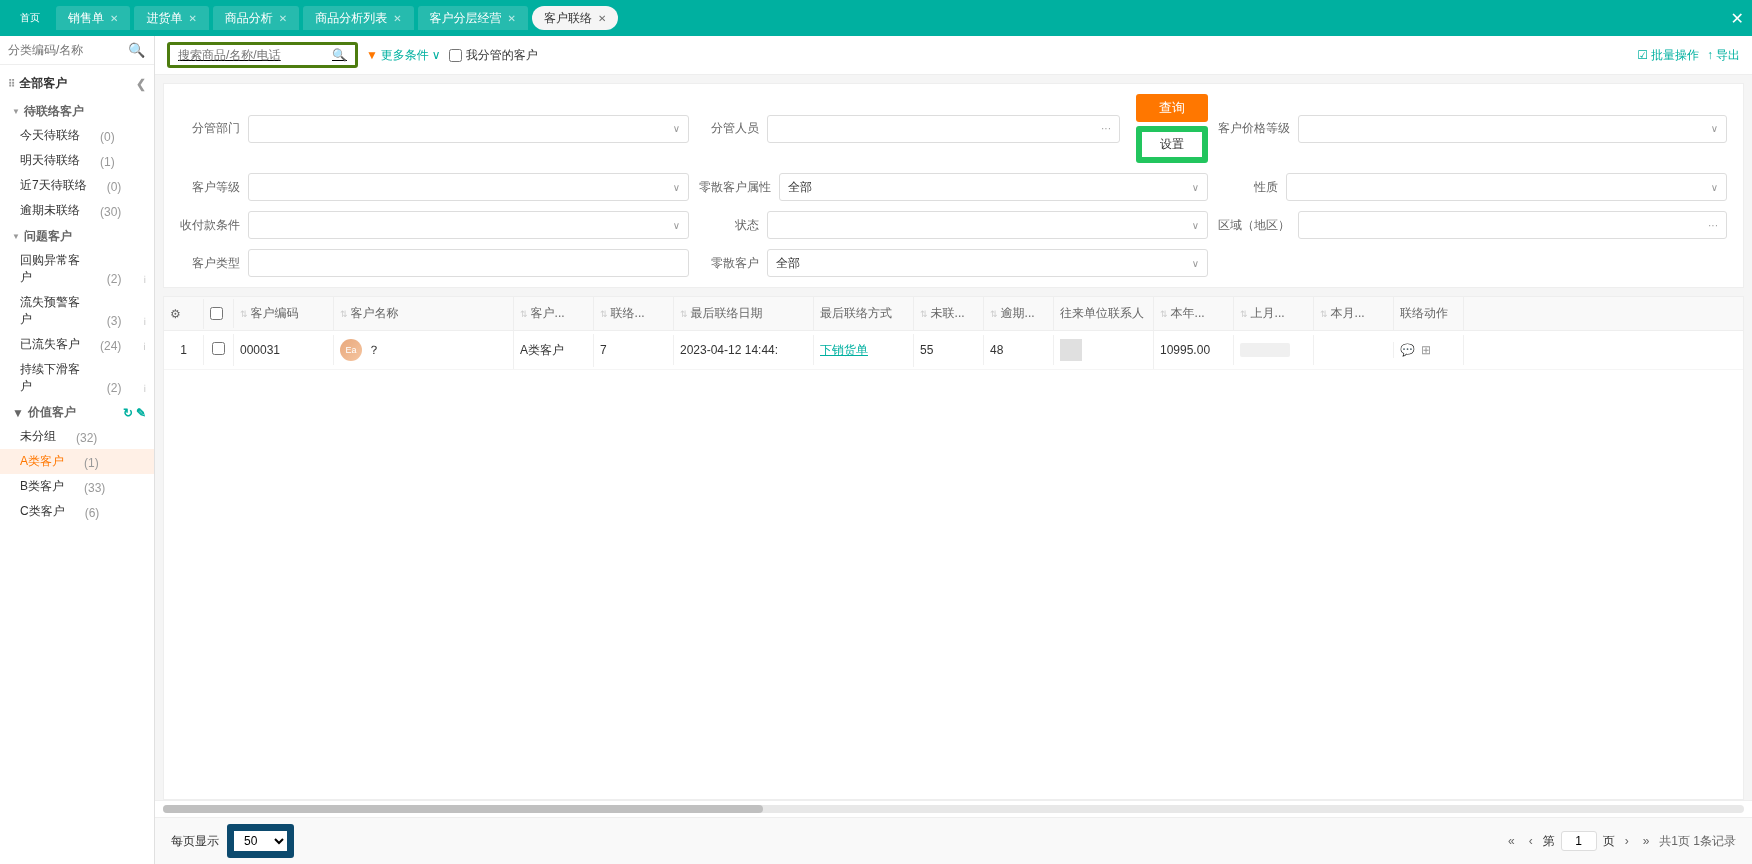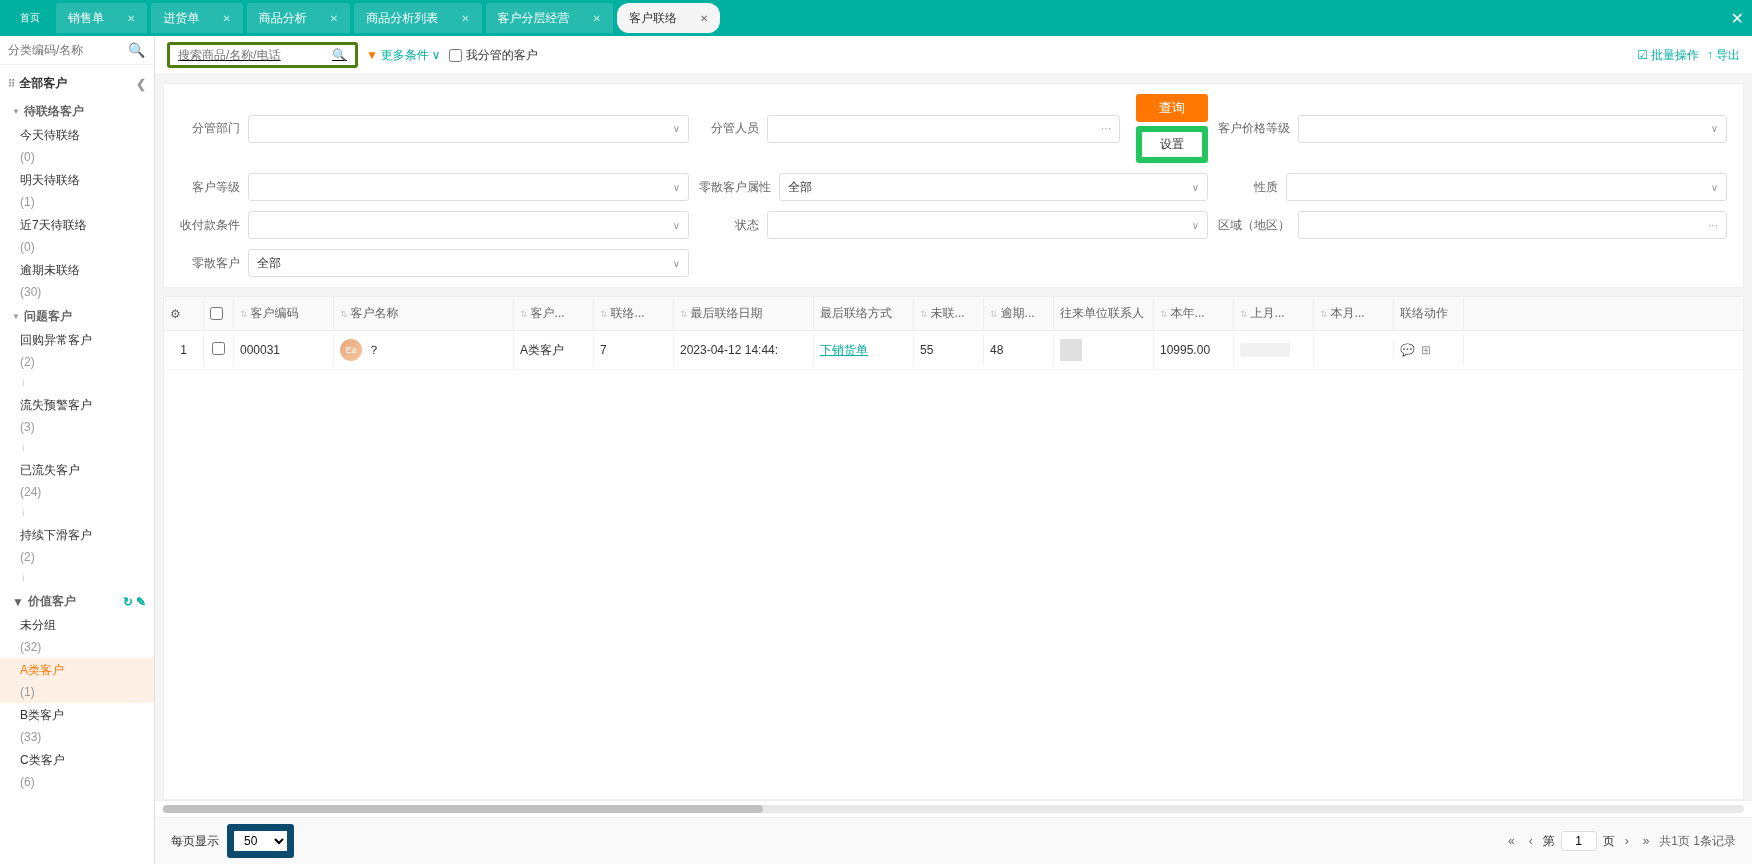--- a/index.html
+++ b/index.html
@@ -5,23 +5,23 @@
     * { box-sizing: border-box; margin: 0; padding: 0; font-family: 'Microsoft YaHei', Arial, sans-serif; font-size: 12px; }
     body { background: #f5f5f5; overflow: hidden; width: 1752px; height: 864px; }
 
     
     .top-nav {
       display: flex; align-items: center; background: #00b0a0; height: 36px; padding: 0 8px;
       color: white; gap: 4px;
     }
     .nav-home { padding: 0 12px; cursor: pointer; font-size: 10px; color: white; }
     .nav-tab {
-      display: flex; align-items: center; height: 30px; padding: 12px 12px;
+      display: flex; align-items: center; height: 24px; padding: 12px 12px;
       background: rgba(255,255,255,0.15); border-radius: 3px 3px 0 0;
-      color: white; cursor: pointer; gap: 23px; font-size: 12px;
+      color: white; cursor: pointer; gap: 6px; font-size: 12px;
     }
     .nav-tab.active { background: #f5f5f5; color: #333; border-radius: 12px; }
     .nav-tab .close-btn { font-size: 10px; opacity: 0.7; }
     .nav-close-all { margin-left: auto; color: white; font-size: 16px; cursor: pointer; }
 
     
     .main-layout { display: flex; height: calc(864px - 36px); }
 
     
     .sidebar {
@@ -43,21 +43,21 @@
     }
     .sidebar-header .dots-icon { color: #999; font-size: 10px; }
     .sidebar-header .collapse-icon { margin-left: auto; color: #999; font-size: 12px; }
 
     .sidebar-group-label {
       display: flex; align-items: center; padding: 5px 8px 3px 12px; color: #666; font-weight: bold; font-size: 11px; gap: 4px;
     }
     .sidebar-group-label .triangle { font-size: 8px; color: #999; }
 
     .sidebar-item {
-      padding: 4px 8px 4px 20px; cursor: pointer; color: #333; display: flex; align-items: flex-start; gap: 6px; flex-direction: column;
+      padding: 4px 8px 4px 20px; cursor: pointer; color: #333; display: flex; align-items: flex-end; gap: 20px;
     }
     .sidebar-item.active { background: #fff0e6; color: #ff7700; }
     .sidebar-item .count { color: #999; }
     .sidebar-item .info-icon { color: #ccc; font-size: 10px; margin-left: 2px; }
 
     .sidebar-group-value {
       display: flex; align-items: center; padding: 5px 8px 3px 12px; color: #666; font-weight: bold; font-size: 11px; gap: 4px;
     }
     .sidebar-group-value .actions { margin-left: auto; display: flex; gap: 3px; color: #00b0a0; font-size: 12px; }
 
@@ -373,20 +373,26 @@
           <span></span>
           <span class="chevron">∨</span>
         </div>
       </div>
 
       <div class="filter-row">
         <span class="filter-label">区域（地区）</span>
         <div class="filter-input">
           <span></span>
           <span class="dots">···</span>
+        </div>
+      </div>
+      <div class="filter-row">
+        <span class="filter-label">客户类型</span>
+        <div class="filter-input">
+          <span></span>
         </div>
       </div>
       <div class="filter-row">
         <span class="filter-label">零散客户</span>
         <div class="filter-input">
           <span>全部</span>
           <span class="chevron">∨</span>
         </div>
       </div>
     </div>

